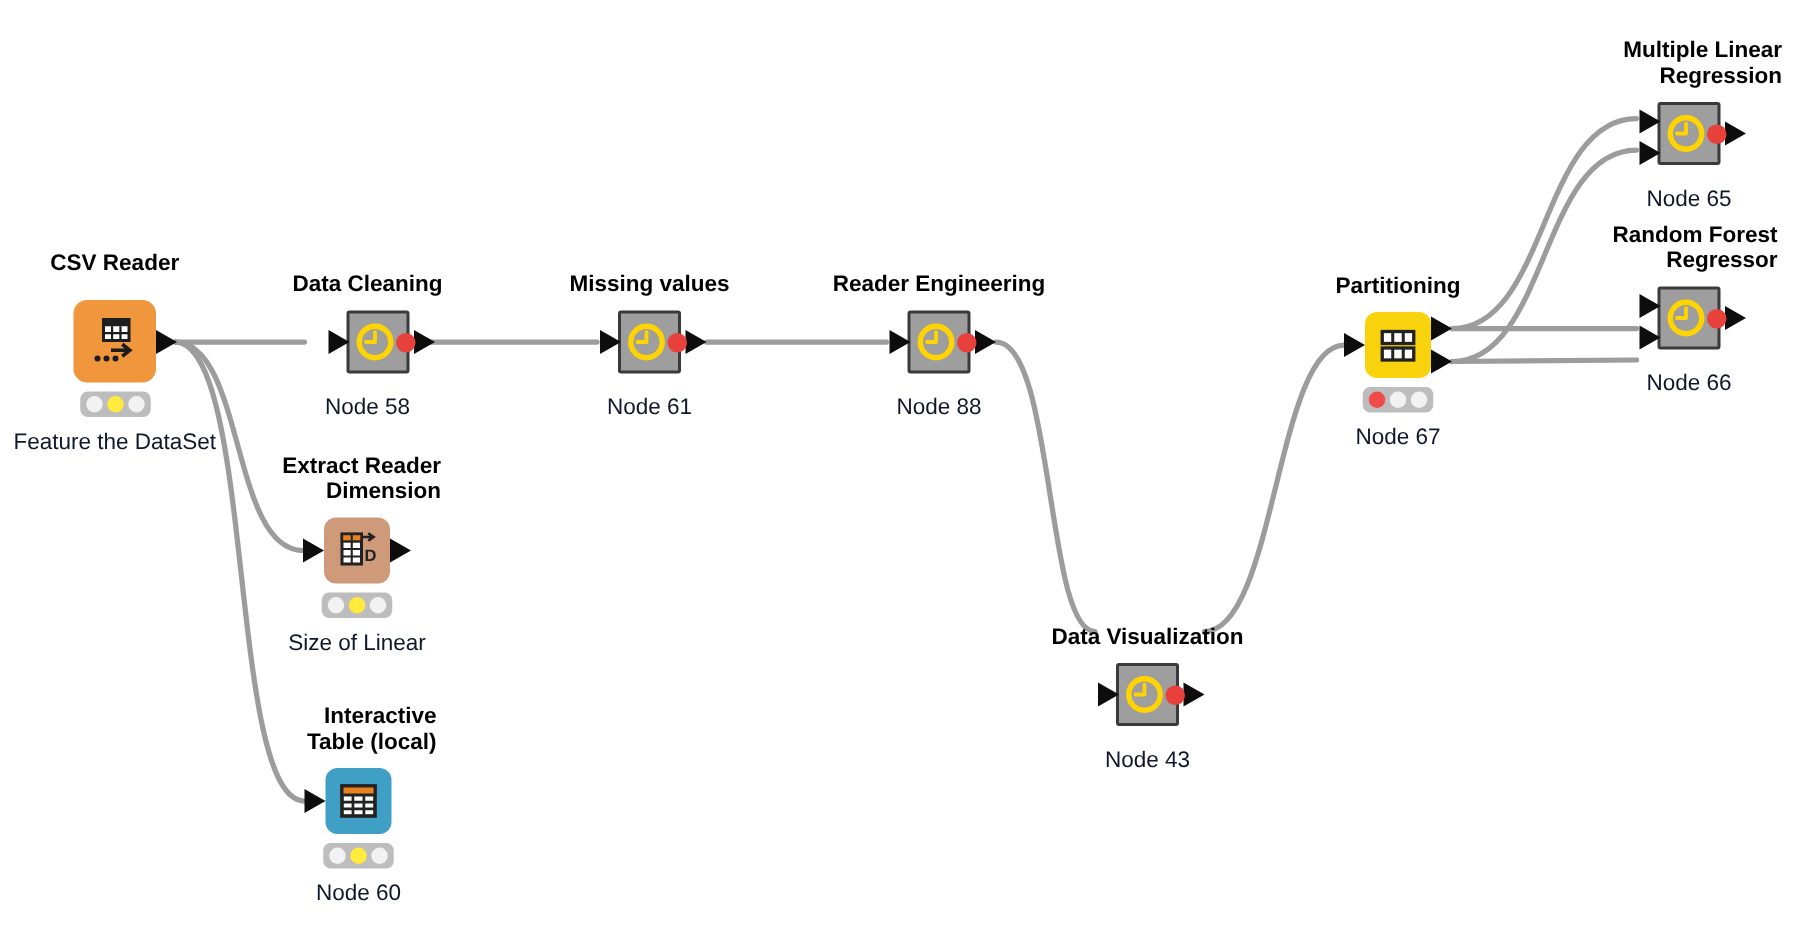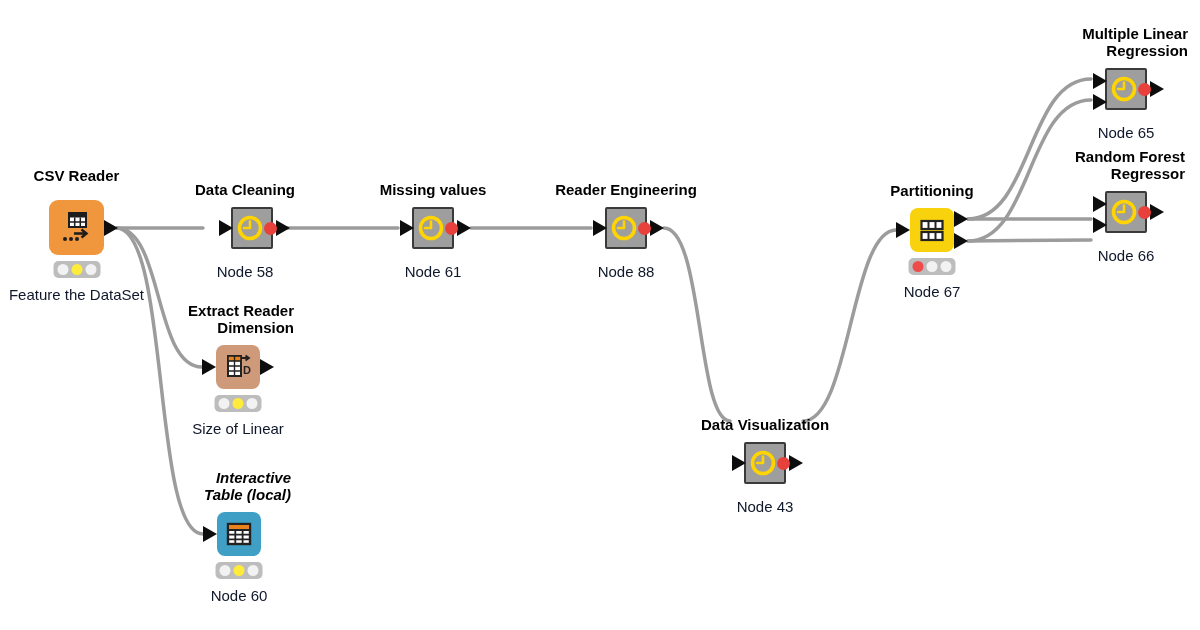--- a/index.html
+++ b/index.html
@@ -147,21 +147,21 @@
 
   <div class="node" style="left:217px;top:512px;">
     <div class="body sz44 blue">
       <svg width="36" height="36" viewBox="0 0 36 36">
         <rect x="7" y="8" width="22" height="20" fill="#ffffff" stroke="#222222" stroke-width="2.4"></rect>
         <rect x="7" y="8" width="22" height="6" fill="#e8821e" stroke="#222222" stroke-width="2"></rect>
         <path d="M14.3 14 V28 M21.6 14 V28 M7 18.7 H29 M7 23.3 H29" stroke="#222222" stroke-width="1.8" fill="none"></path>
       </svg>
       <span class="port in mid"></span>
     </div>
-    <div class="title" style="width:104px;font-style:italic;">Interactive Table (local)</div>
+    <div class="title" style="width:104px;">Interactive Table (local)</div>
     <div class="tlight">
       <span class="ldot"></span>
       <span class="ldot on-yellow"></span>
       <span class="ldot"></span>
     </div>
     <div class="label g31">Node 60</div>
   </div>
 
   <div class="node" style="left:744px;top:400px;margin-top:42px;">
     <div class="body sz42 gray">

